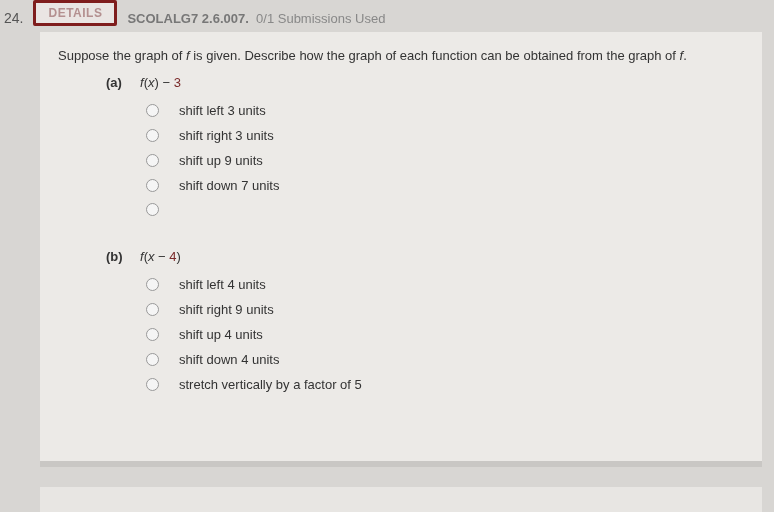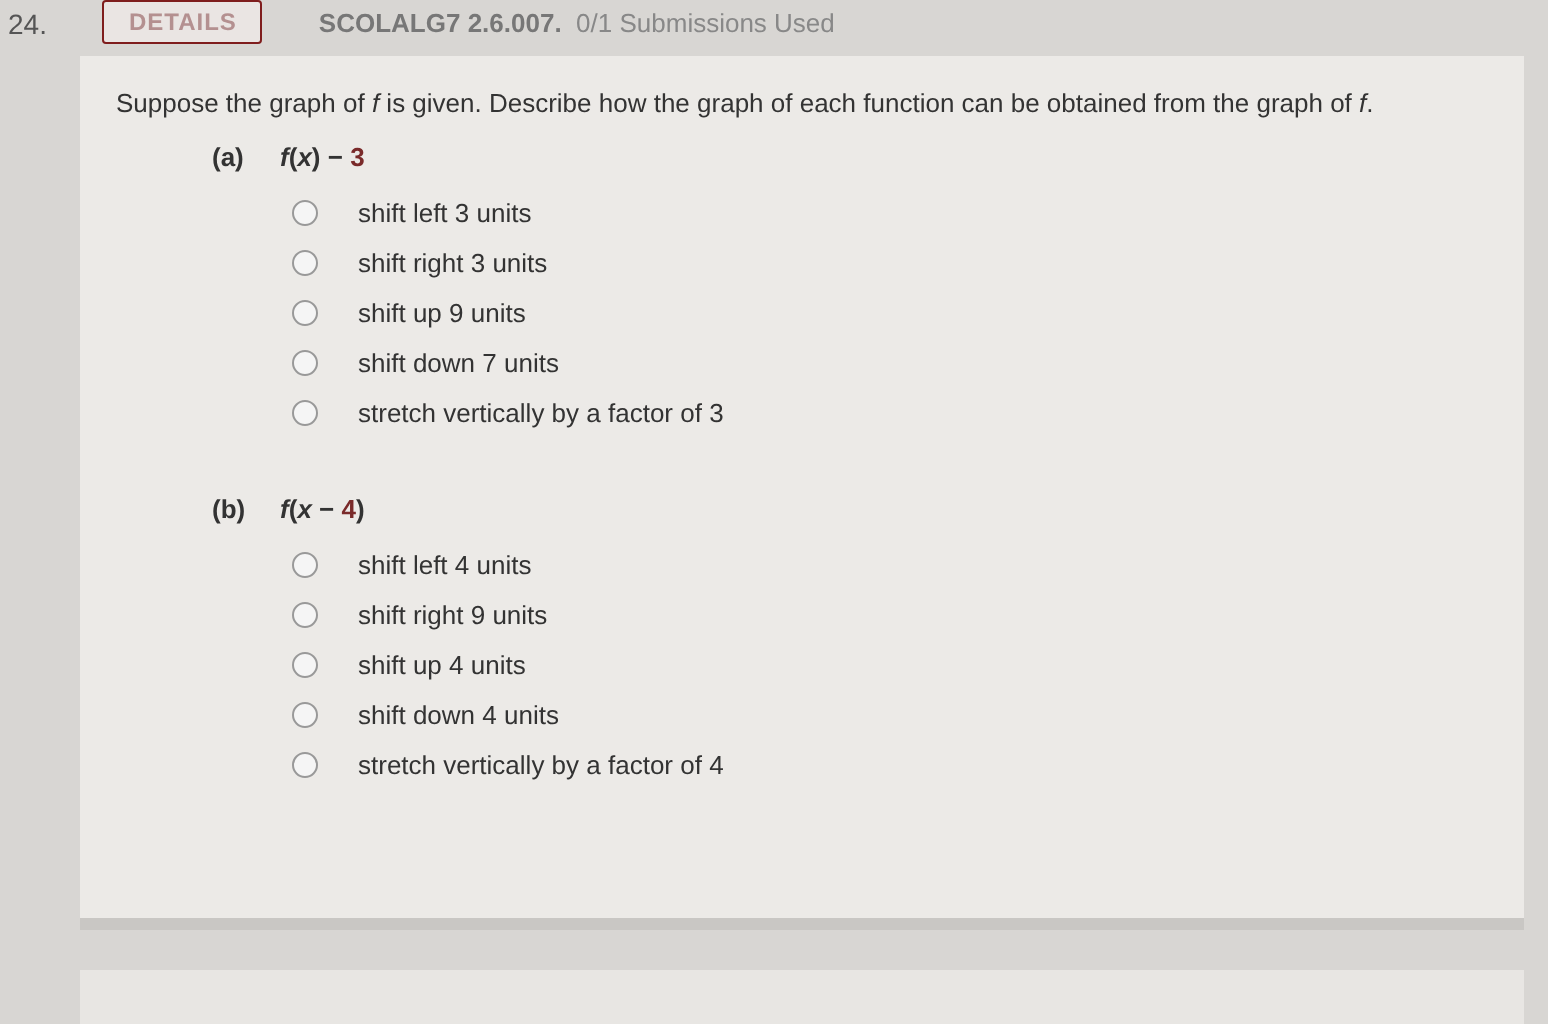--- a/index.html
+++ b/index.html
@@ -7,32 +7,32 @@
       font-family: Arial, Helvetica, sans-serif;
       background: #d8d6d3;
       width: 774px;
       height: 512px;
       overflow: hidden;
       font-size: 13px;
       color: #333;
     }
     .header-row {
       display: flex;
-      align-items: center;
+      align-items: flex-end;
       padding: 0 0 6px 4px;
-      gap: 28px;
+      gap: 10px;
     }
     .qnum {
       font-size: 14px;
       color: #555;
       font-weight: 500;
       padding-top: 2px;
     }
     .details-btn {
-      border: 1px solid #7f1d1d;
+      border: 3px solid #7f1d1d;
       background: #eae5e3;
       color: #b49090;
       font-weight: bold;
       font-size: 12px;
       padding: 3px 12px;
       letter-spacing: 0.5px;
       border-radius: 2px;
       cursor: pointer;
     }
     .ref-text {
@@ -65,21 +65,20 @@
     .part-label {
       font-weight: bold;
       font-size: 13px;
       color: #333;
       min-width: 20px;
     }
     .expr {
       font-style: italic;
       font-size: 13px;
       color: #333;
-      font-weight: bold;
     }
     .expr .num { font-style: normal; color: #7a2a2a; }
     .expr .paren { font-style: normal; }
     .options {
       margin-left: 40px;
       margin-top: 4px;
     }
     .option {
       display: flex;
       align-items: center;
@@ -147,21 +146,20 @@
       <div class="option">
         <div class="radio"></div>
         <span class="option-label">shift up 9 units</span>
       </div>
       <div class="option">
         <div class="radio"></div>
         <span class="option-label">shift down 7 units</span>
       </div>
       <div class="option">
         <div class="radio"></div>
-        <span class="option-label">stretch vertically by a factor of 3</span>
       </div>
     </div>
   </div>
 
   <div class="part">
     <div class="part-header">
       <span class="part-label">(b)</span>
       <span class="expr">
         <span>f</span><span class="paren">(</span><span>x</span><span class="paren"> − </span><span class="num">4</span><span class="paren">)</span>
       </span>
@@ -178,19 +176,19 @@
       <div class="option">
         <div class="radio"></div>
         <span class="option-label">shift up 4 units</span>
       </div>
       <div class="option">
         <div class="radio"></div>
         <span class="option-label">shift down 4 units</span>
       </div>
       <div class="option">
         <div class="radio"></div>
-        <span class="option-label">stretch vertically by a factor of 4</span>
+        <span class="option-label">stretch vertically by a factor of 5</span>
       </div>
     </div>
   </div>
 </div>
 <div class="shadow-strip"></div>
 <div class="footer-area"></div>
 
 </body></html>

